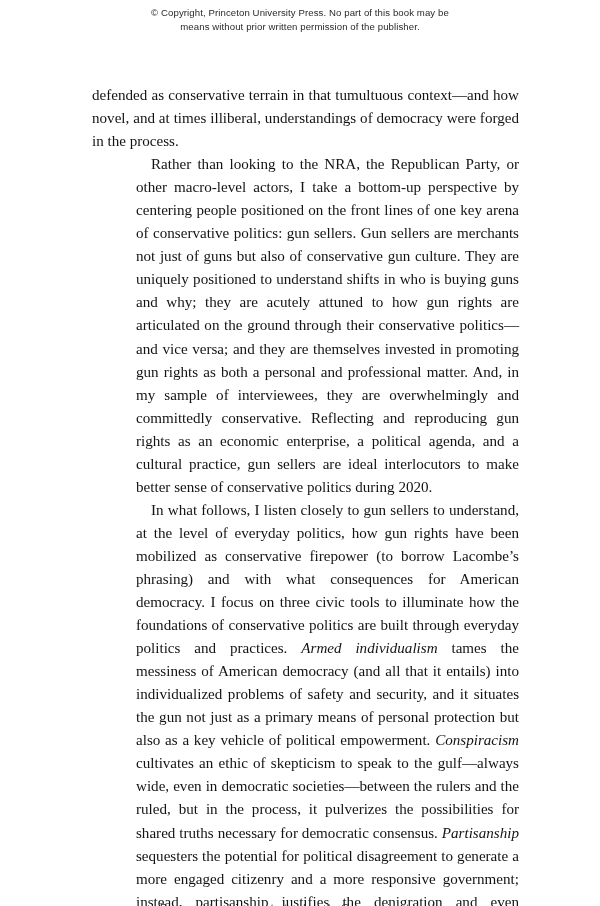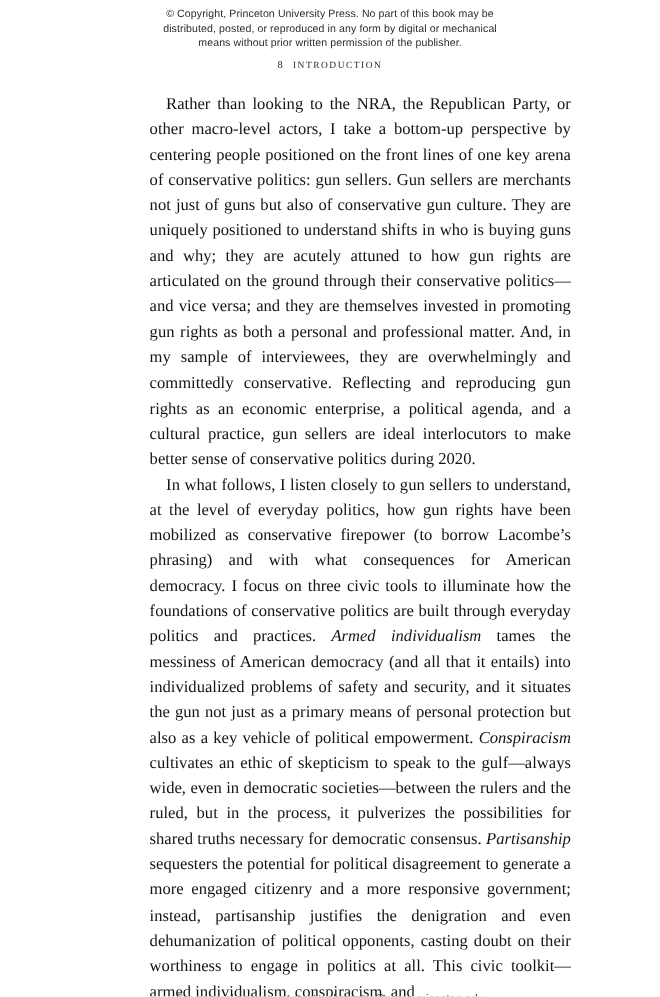--- a/index.html
+++ b/index.html
@@ -95,30 +95,29 @@
     margin-top: 22px;
   }
 </style>
 </head>
 <body>
 
 <div class="page">
 
   <div class="copyright-notice">
     <span class="cline">© Copyright, Princeton University Press. No part of this book may be</span>
-    <span class="cline">distributed, posted, or reproduced in any form by digital or mechanical</span>
     <span class="cline">means without prior written permission of the publisher.</span>
   </div>
 
-  <div class="running-head">
-    <span class="folio">8</span><span class="rh-title">INTRODUCTION</span>
-  </div>
 
   <div class="body-text">
 
+    <p>
+      <span>defended as conservative terrain in that tumultuous context—and how novel, and at times illiberal, understandings of democracy were forged in the process.</span>
+    </p>
 
     <p class="indented">
       <span>Rather than looking to the NRA, the Republican Party, or other macro-level actors, I take a bottom-up perspective by centering people positioned on the front lines of one key arena of conservative politics: gun sellers. Gun sellers are merchants not just of guns but also of conservative gun culture. They are uniquely positioned to understand shifts in who is buying guns and why; they are acutely attuned to how gun rights are articulated on the ground through their conservative politics—and vice versa; and they are themselves invested in promoting gun rights as both a personal and professional matter. And, in my sample of interviewees, they are overwhelmingly and committedly conservative. Reflecting and reproducing gun rights as an economic enterprise, a political agenda, and a cultural practice, gun sellers are ideal interlocutors to make better sense of conservative politics during 2020.</span>
     </p>
 
     <p class="indented">
       <span>In what follows, I listen closely to gun sellers to understand, at the level of everyday politics, how gun rights have been mobilized as conservative firepower (to borrow Lacombe’s phrasing) and with what consequences for American democracy. I focus on three civic tools to illuminate how the foundations of conservative politics are built through everyday politics and practices. </span><i>Armed individualism</i><span> tames the messiness of American democracy (and all that it entails) into individualized problems of safety and security, and it situates the gun not just as a primary means of personal protection but also as a key vehicle of political empowerment. </span><i>Conspiracism</i><span> cultivates an ethic of skepticism to speak to the gulf—always wide, even in democratic societies—between the rulers and the ruled, but in the process, it pulverizes the possibilities for shared truths necessary for democratic consensus. </span><i>Partisanship</i><span> sequesters the potential for political disagreement to generate a more engaged citizenry and a more responsive government; instead, partisanship justifies the denigration and even dehumanization of political opponents, casting doubt on their worthiness to engage in politics at all. This civic toolkit—armed individualism, conspiracism, and</span>
     </p>
 
   </div>

